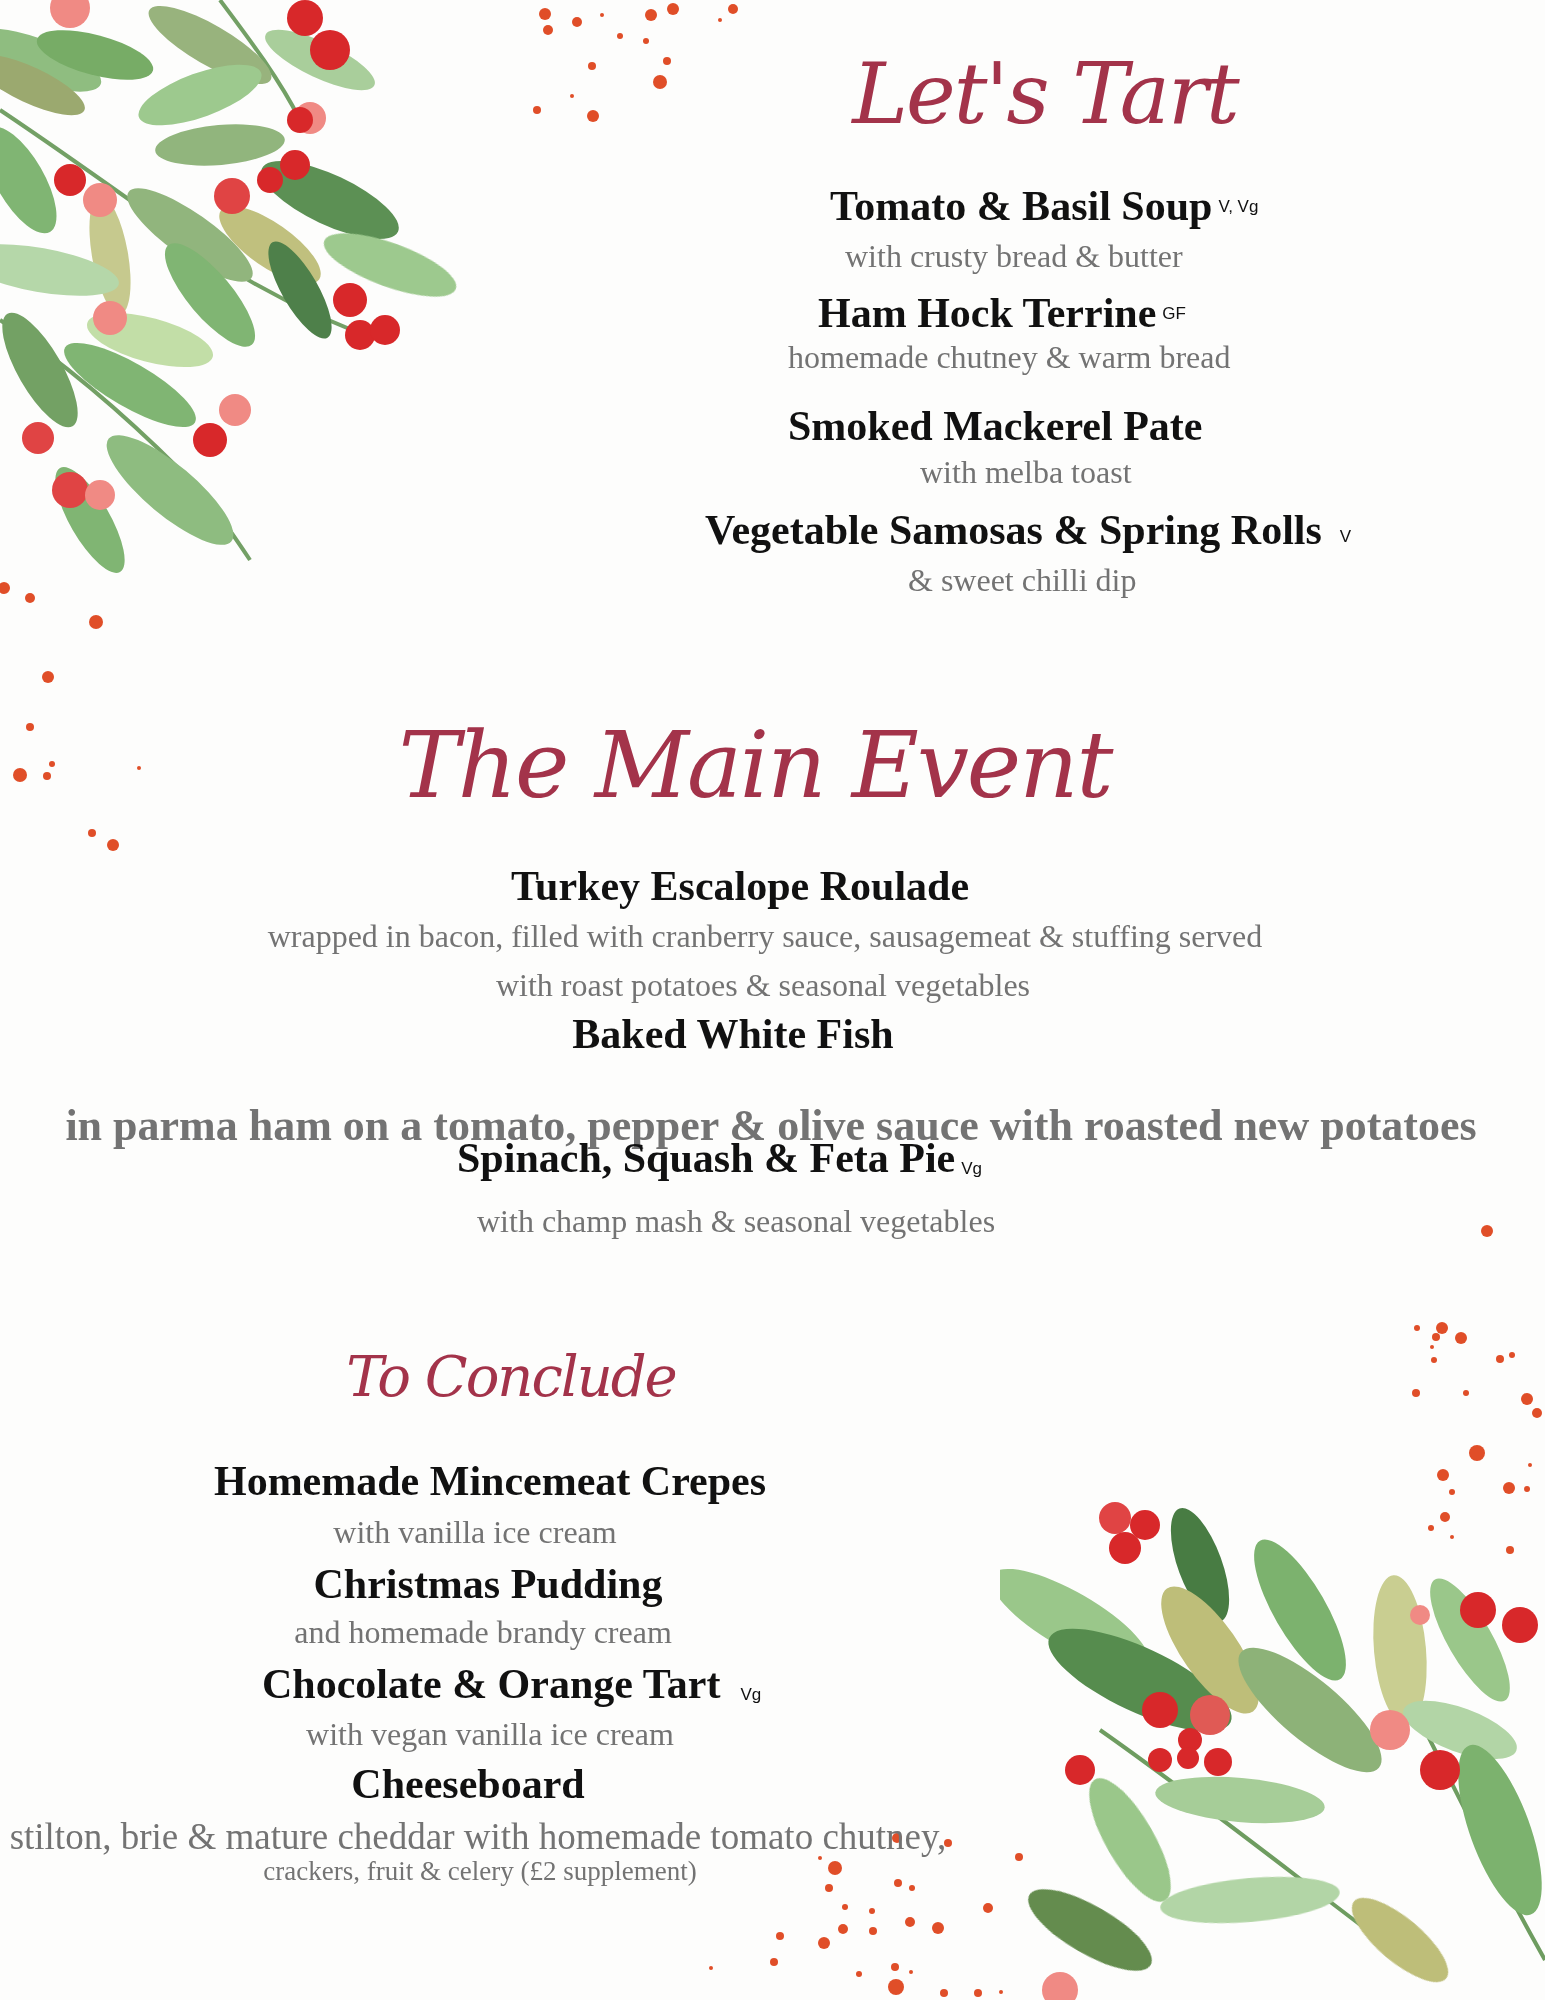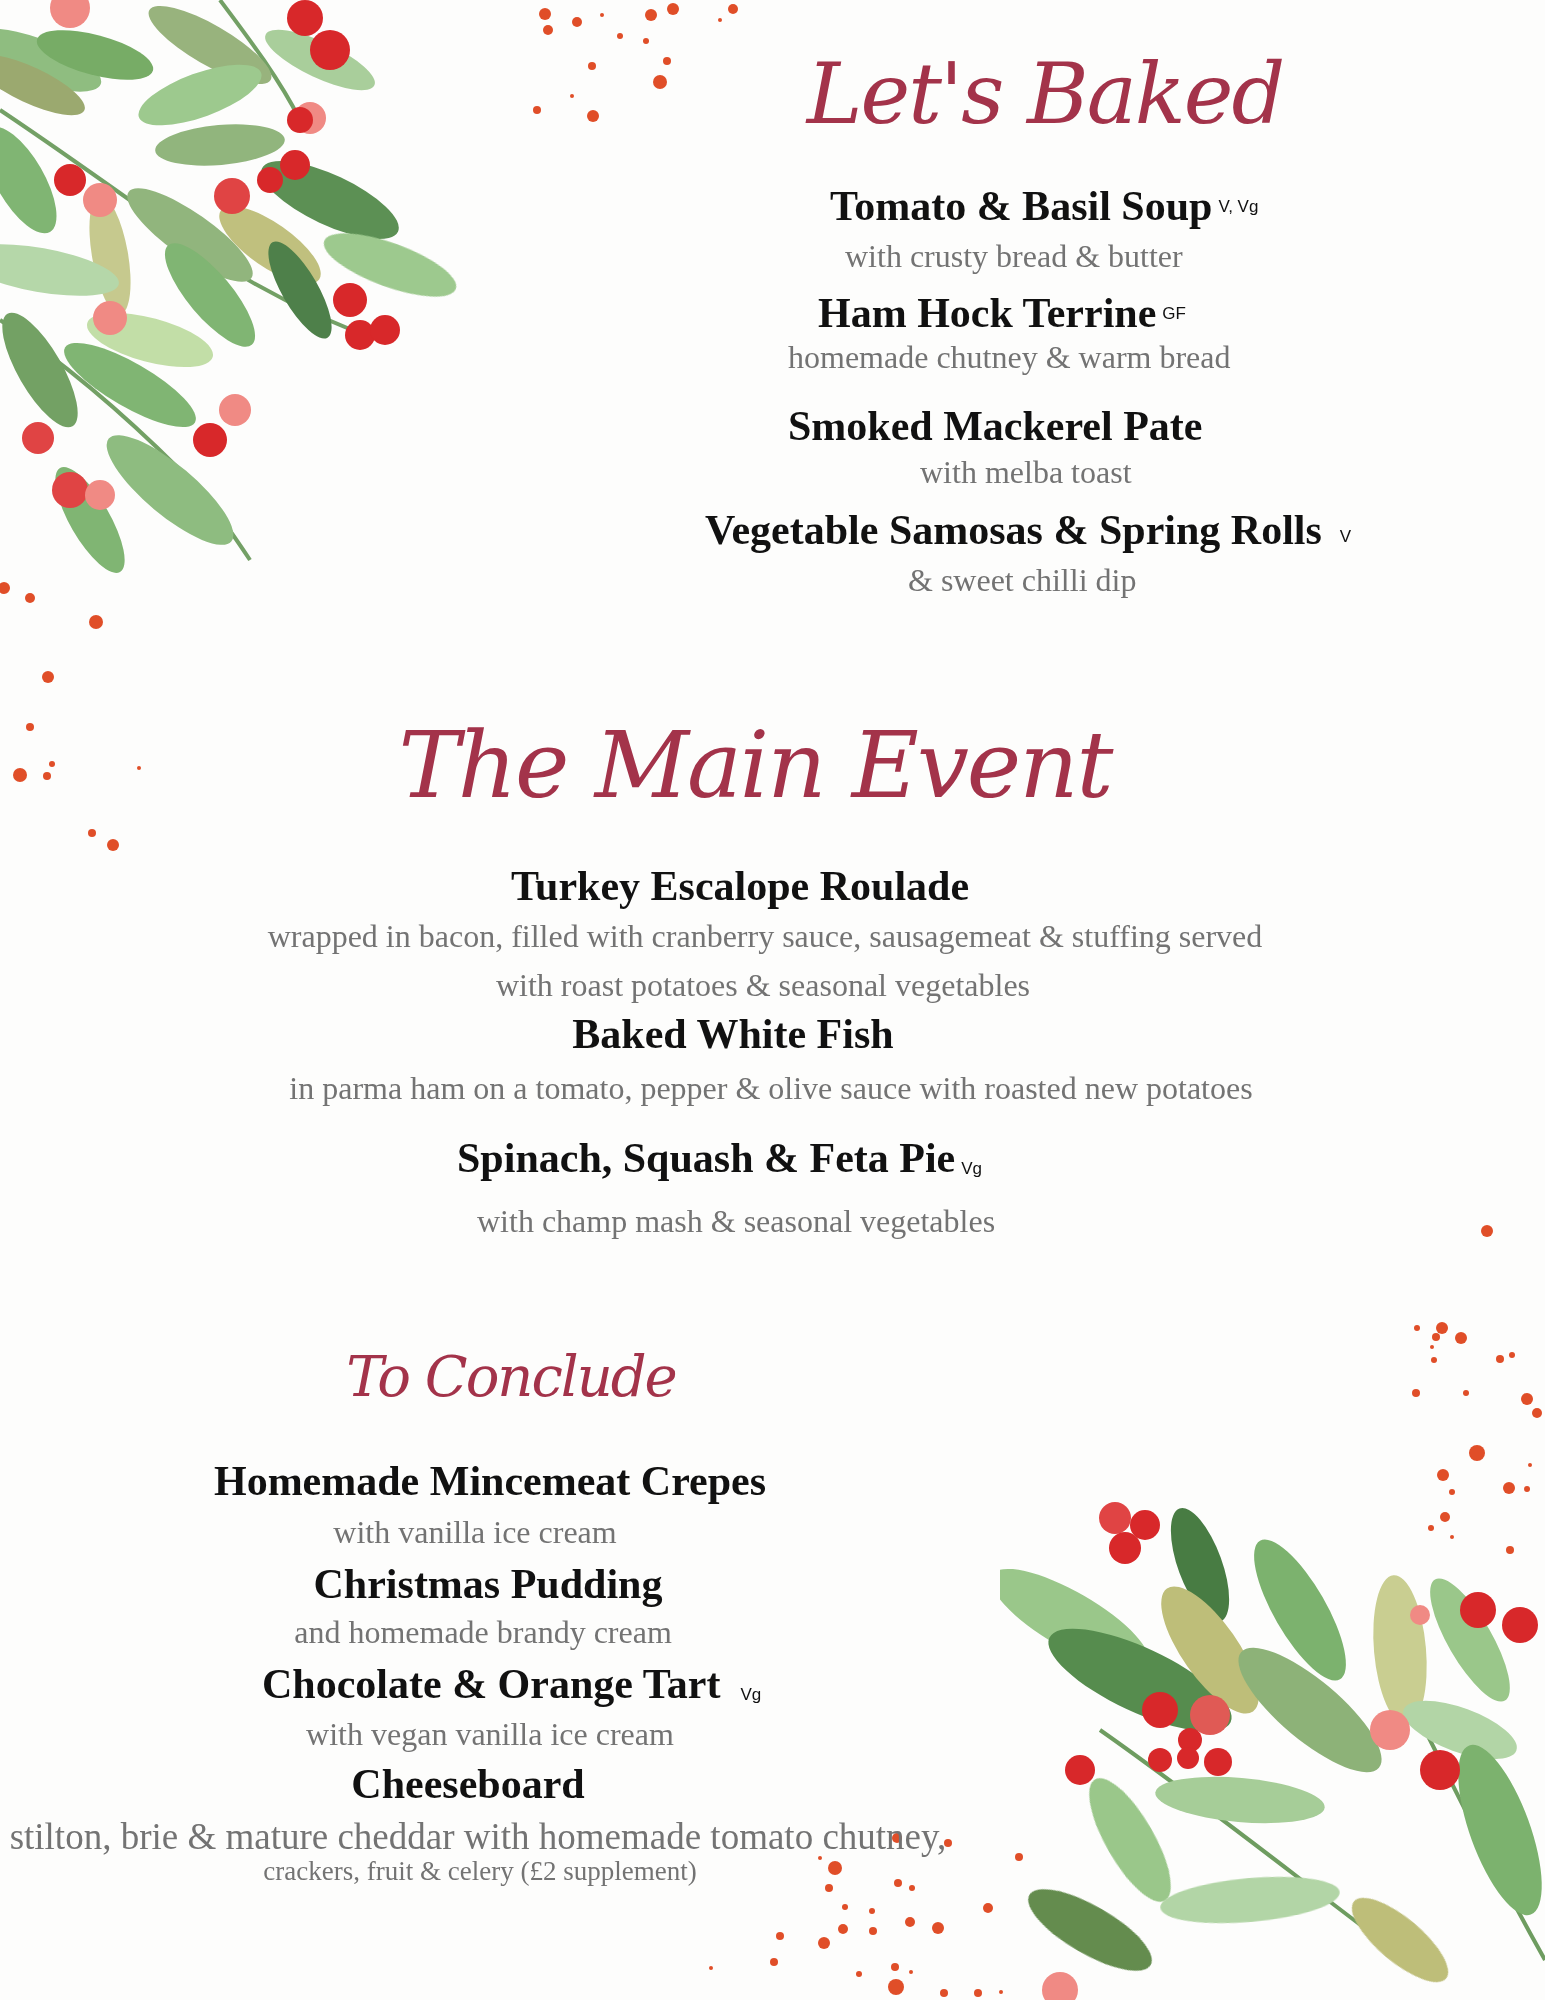--- a/index.html
+++ b/index.html
@@ -201,21 +201,21 @@
       <circle cx="944" cy="1993" r="4"></circle>
       <circle cx="978" cy="1993" r="4"></circle>
     <circle cx="1001" cy="1992" r="2"></circle>
       <circle cx="711" cy="1968" r="2"></circle>
   </g>
 </svg>
 
 <main>
 
   <section>
-    <h2 class="script center" style="left:1045px;top:45px;font-size:84px;margin:0;">Let's Baked</h2>
+    <h2 class="script center" style="left:1045px;top:45px;font-size:84px;margin:0;">Let's Tart</h2>
 
     <div class="dish-title" style="left:830px;top:182px;font-size:42px;">
       <span>Tomato &amp; Basil Soup</span><span class="tag">V, Vg</span>
     </div>
     <div class="dish-desc" style="left:845px;top:238px;font-size:32px;">with crusty bread &amp; butter</div>
 
     <div class="dish-title" style="left:818px;top:289px;font-size:42px;">
       <span>Ham Hock Terrine</span><span class="tag">GF</span>
     </div>
     <div class="dish-desc" style="left:788px;top:339px;font-size:32px;">homemade chutney &amp; warm bread</div>
@@ -230,21 +230,21 @@
   </section>
 
   <section>
     <h2 class="script center" style="left:755px;top:712px;font-size:92px;margin:0;">The Main Event</h2>
 
     <div class="dish-title center" style="left:740px;top:862px;font-size:42px;">Turkey Escalope Roulade</div>
     <div class="dish-desc center" style="left:765px;top:918px;font-size:32px;">wrapped in bacon, filled with cranberry sauce, sausagemeat &amp; stuffing served</div>
     <div class="dish-desc center" style="left:763px;top:967px;font-size:32px;">with roast potatoes &amp; seasonal vegetables</div>
 
     <div class="dish-title center" style="left:733px;top:1010px;font-size:42px;">Baked White Fish</div>
-    <div class="dish-desc center" style="left:771px;top:1070px;font-size:32px;">in parma ham on a tomato, pepper &amp; olive sauce with roasted new potatoes</div>
+    <div class="dish-desc center" style="left:771px;top:1100px;font-size:44px;font-weight:bold;">in parma ham on a tomato, pepper &amp; olive sauce with roasted new potatoes</div>
 
     <div class="dish-title" style="left:457px;top:1134px;font-size:42px;">
       <span>Spinach, Squash &amp; Feta Pie</span><span class="tag low">Vg</span>
     </div>
     <div class="dish-desc" style="left:477px;top:1203px;font-size:32px;">with champ mash &amp; seasonal vegetables</div>
   </section>
 
   <section>
     <h2 class="script center" style="left:495px;top:1328px;font-size:56px;margin:16px;">To Conclude</h2>
 

